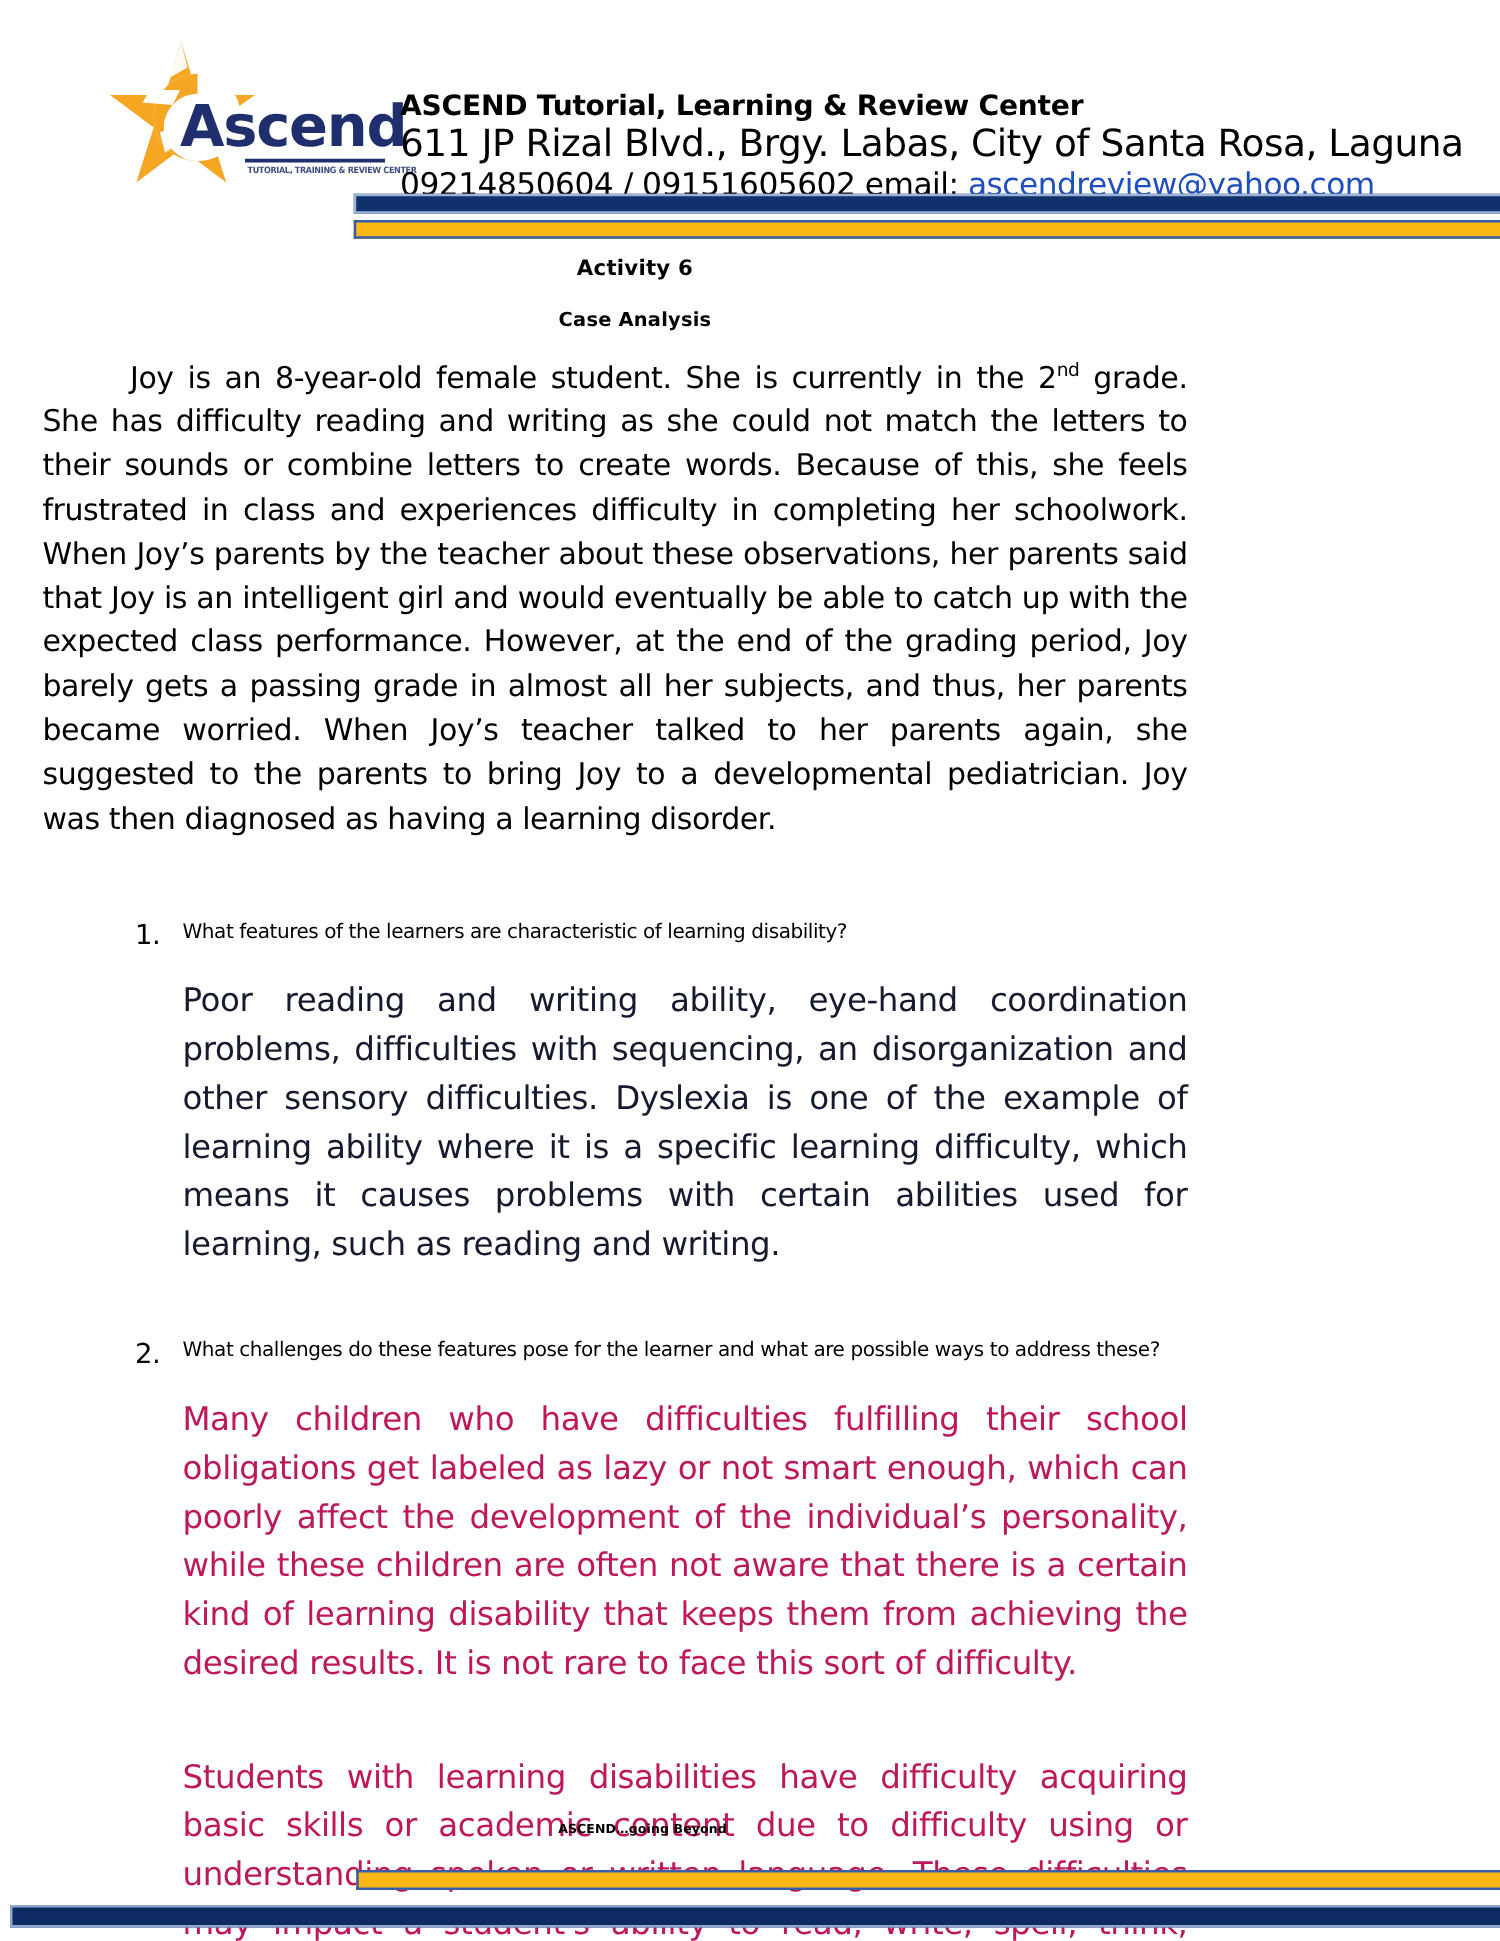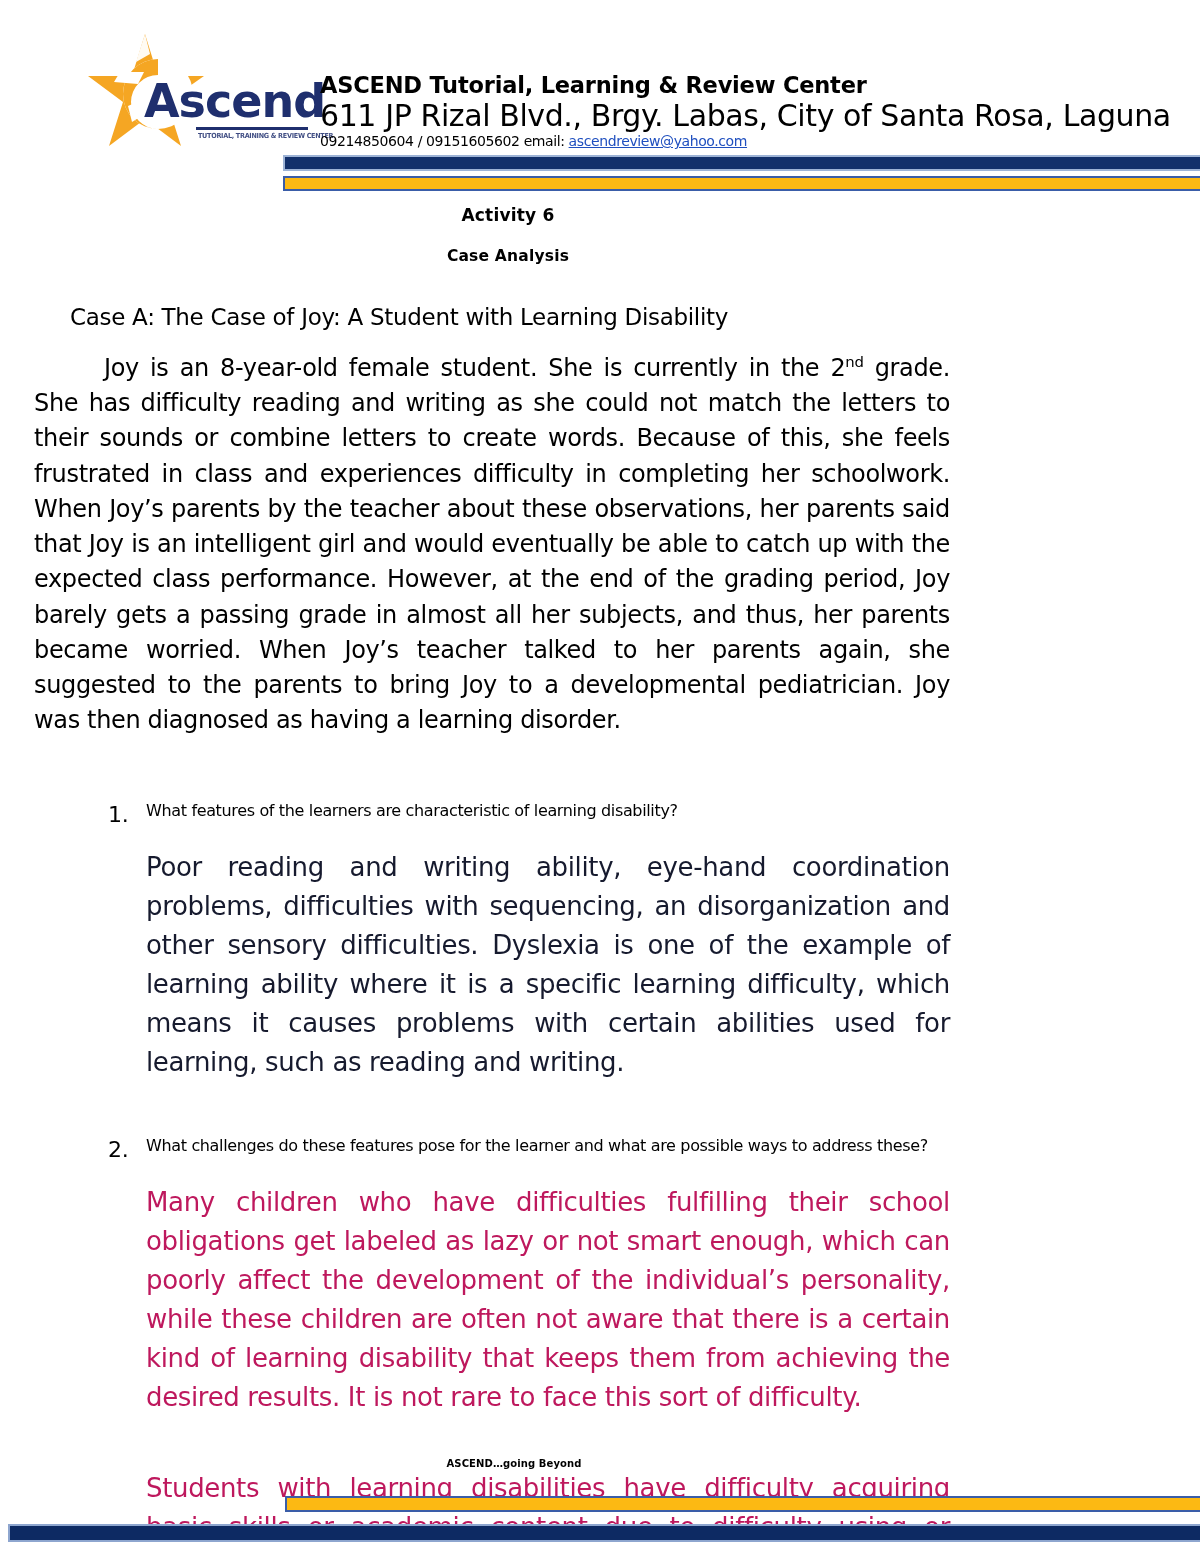--- a/index.html
+++ b/index.html
@@ -106,21 +106,21 @@
     font-family: "DejaVu Sans", sans-serif;
     font-size: 30px;
     letter-spacing: -0.4px;
     color: #000000;
     line-height: 1.18;
     white-space: nowrap;
   }
 
   .org-contact {
     font-family: "DejaVu Sans", sans-serif;
-    font-size: 14px;
+    font-size: 25px;
     letter-spacing: -0.4px;
     color: #000000;
     line-height: 1.2;
     white-space: nowrap;
   }
 
   .org-email {
     color: #1f4fbf;
     text-decoration: underline;
   }
@@ -332,21 +332,20 @@
   </div>
 
   <div class="rule-top-navy"></div>
   <div class="rule-top-gold"></div>
 
   <div class="content">
 
     <div class="activity-heading">Activity 6</div>
     <div class="activity-sub">Case Analysis</div>
 
-    <div class="case-title">Case A: The Case of Joy: A Student with Learning Disability</div>
 
     <p class="case-body"><span>Joy is an 8-year-old female student. She is currently in the 2</span><sup>nd</sup><span> grade. She has difficulty reading and writing as she could not match the letters to their sounds or combine letters to create words. Because of this, she feels frustrated in class and experiences difficulty in completing her schoolwork. When Joy’s parents by the teacher about these observations, her parents said that Joy is an intelligent girl and would eventually be able to catch up with the expected class performance. However, at the end of the grading period, Joy barely gets a passing grade in almost all her subjects, and thus, her parents became worried. When Joy’s teacher talked to her parents again, she suggested to the parents to bring Joy to a developmental pediatrician. Joy was then diagnosed as having a learning disorder.</span></p>
 
     <ol class="qa-list">
 
       <li class="qa-item">
         <span class="qa-number">1.</span>
         <p class="qa-question">What features of the learners are characteristic of learning disability?</p>
         <p class="qa-answer">Poor reading and writing ability, eye-hand coordination problems, difficulties with sequencing, an disorganization and other sensory difficulties. Dyslexia is one of the example of learning ability where it is a specific learning difficulty, which means it causes problems with certain abilities used for learning, such as reading and writing.</p>
       </li>

